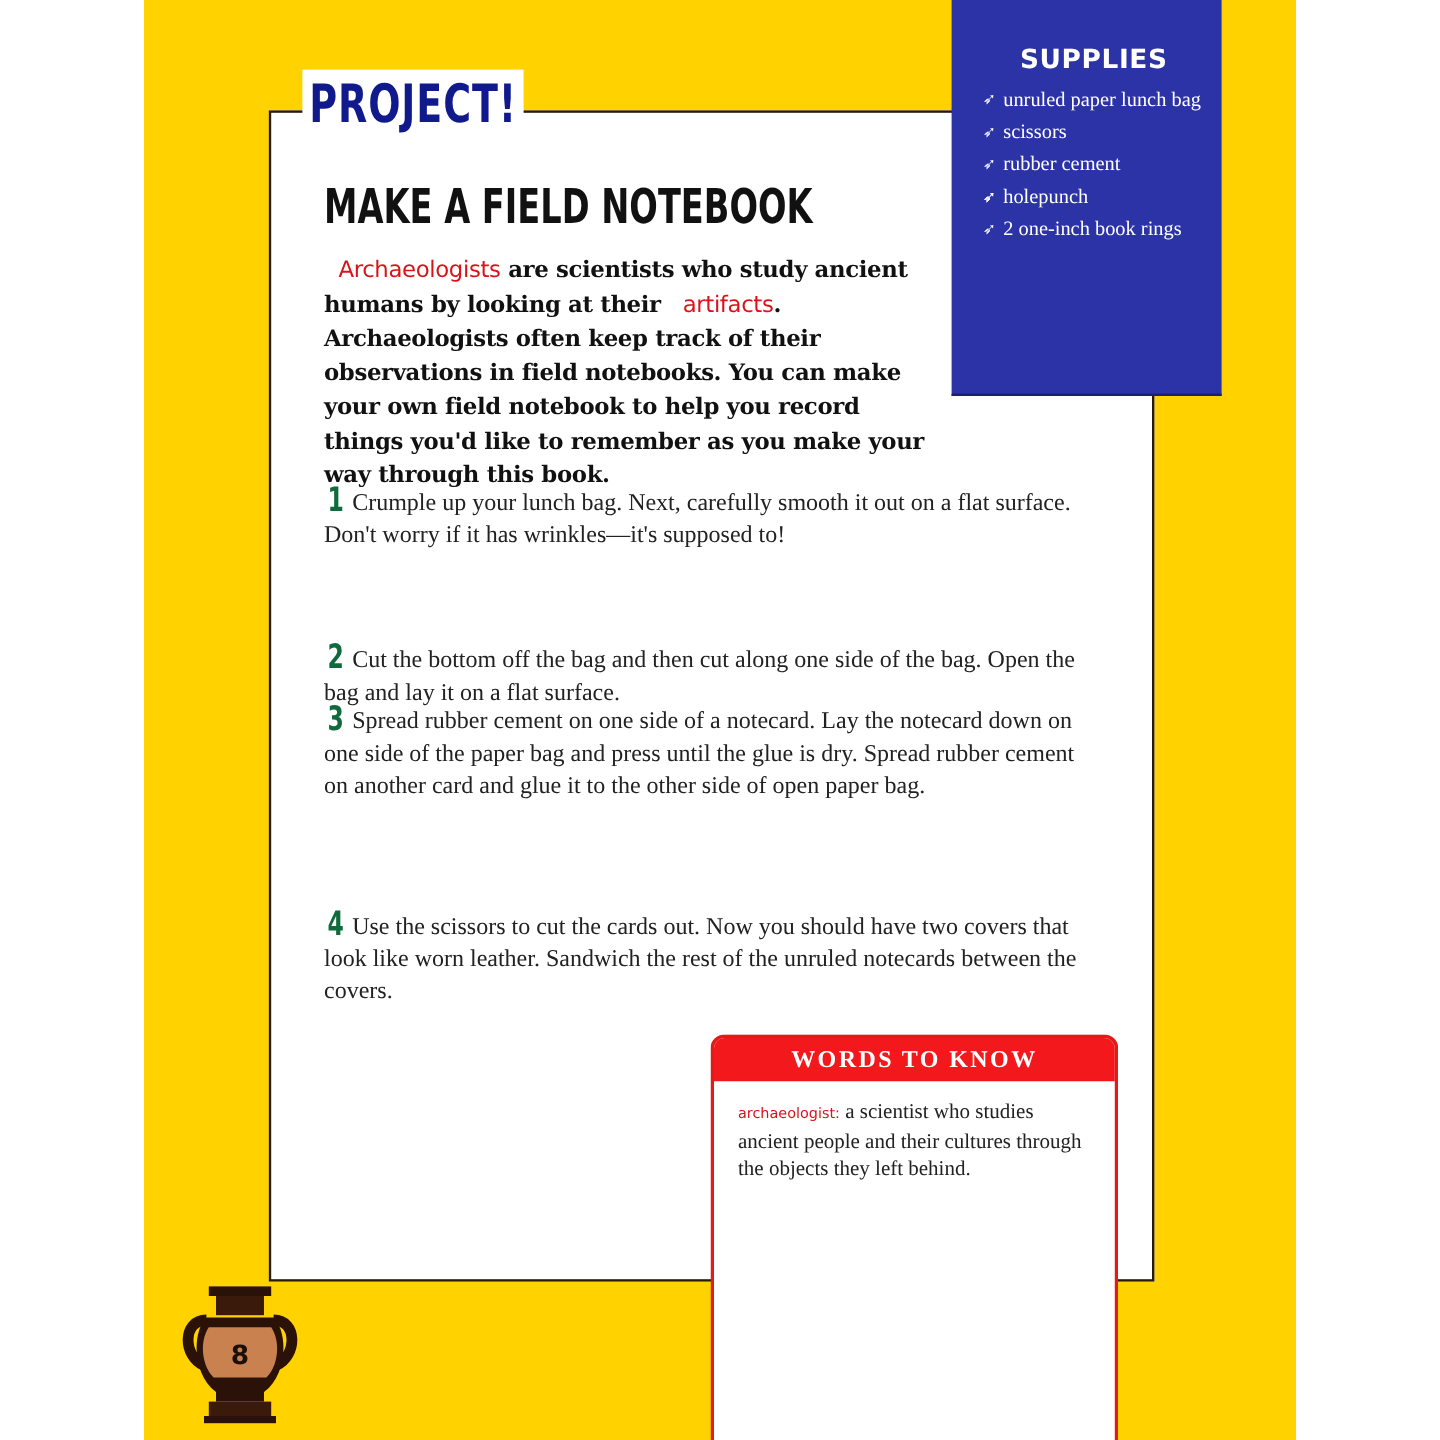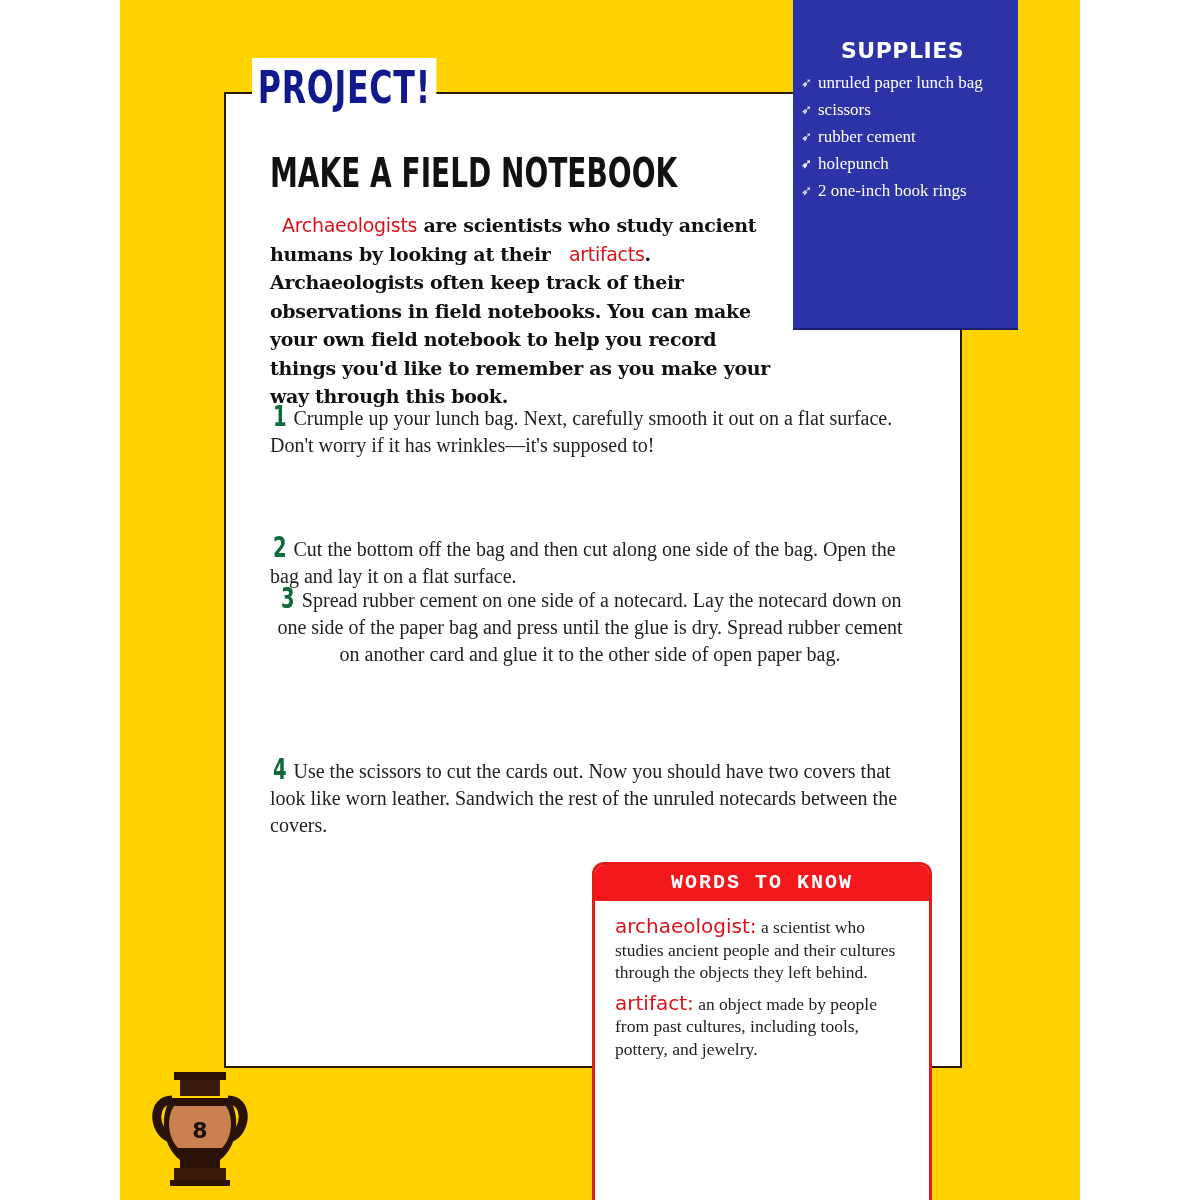--- a/index.html
+++ b/index.html
@@ -43,21 +43,21 @@
     position: absolute; left: 0; width: 640px;
     font-family: "Liberation Serif", serif; font-size: 20px; line-height: 27px; color: #222;
   }
   .step-num {
     color: #0f6b3b; font-family: "DejaVu Sans", sans-serif; font-weight: bold;
     font-size: 28px; display: inline-block; transform: scaleX(0.7);
     margin-right: 4px; vertical-align: -1px;
   }
   .supplies {
     position: absolute; left: 793px; top: 0; width: 225px; height: 330px;
-    background: #2b33a6; box-sizing: border-box; padding: 38px 14px 0 8px;
+    background: #2b33a6; box-sizing: border-box; padding: 38px 14px 0 26px;
     border-bottom: 2px solid #1a1f70;
   }
   .supplies-title {
     text-align: center; color: #fff; font-family: "DejaVu Sans", sans-serif;
     font-weight: bold; font-size: 22px; letter-spacing: 0.5px; margin-bottom: 10px;
   }
   .supplies ul { list-style: none; margin: 0; padding: 0; }
   .supplies li {
     position: relative; padding-left: 17px; color: #fff;
     font-family: "Liberation Serif", serif; font-size: 17px; line-height: 20px;
@@ -66,29 +66,29 @@
   .bullet {
     position: absolute; left: 0; top: 0; font-size: 13px; color: #fff;
   }
   .words-box {
     position: absolute; left: 592px; top: 862px; width: 340px; height: 340px;
     background: #fff; border: 3px solid #e21a1a; border-bottom: none;
     border-radius: 12px 12px 0 0; box-sizing: border-box;
   }
   .words-header {
     background: #f2181b; height: 36px; border-radius: 9px 9px 0 0;
-    color: #fff; text-align: center; font-family: Liberation Mono, monospace;
+    color: #fff; text-align: center; font-family: Liberation Serif, serif;
     font-weight: bold; font-size: 20px; line-height: 36px; letter-spacing: 2px;
   }
   .words-list { padding: 14px 18px 0 20px; }
   .word-entry {
     font-family: "Liberation Serif", serif; font-size: 17.5px; line-height: 22.5px;
     color: #222; margin-bottom: 8px;
   }
-  .word-term { color: #d8141a; font-family: "DejaVu Sans", sans-serif; font-size: 20px; }
+  .word-term { color: #d8141a; font-family: "DejaVu Sans", sans-serif; font-size: 12px; }
   .urn {
     position: absolute; left: 150px; top: 1070px; width: 100px; height: 120px;
   }
   .page-number {
     position: absolute; left: 185px; top: 1118px; width: 30px; text-align: center;
     font-family: "DejaVu Sans", sans-serif; font-weight: bold; font-size: 22px; color: #1a1008;
   }
 </style>
 </head>
 <body>
@@ -103,21 +103,21 @@
 
 <p class="intro" style="margin:0;"><span class="term">Archaeologists</span><span> are scientists who study ancient humans by looking at their </span><span class="term">artifacts</span><span>. Archaeologists often keep track of their observations in field notebooks. You can make your own field notebook to help you record things you'd like to remember as you make your way through this book.</span></p>
 
 <div class="steps">
   <div class="step" style="top:0px;">
     <span class="step-num">1</span><span>Crumple up your lunch bag. Next, carefully smooth it out on a flat surface. Don't worry if it has wrinkles—it's supposed to!</span>
   </div>
   <div class="step" style="top:91px;margin-top:40px;">
     <span class="step-num">2</span><span>Cut the bottom off the bag and then cut along one side of the bag. Open the bag and lay it on a flat surface.</span>
   </div>
-  <div class="step" style="top:182px;text-align:center;">
+  <div class="step" style="top:182px;">
     <span class="step-num">3</span><span>Spread rubber cement on one side of a notecard. Lay the notecard down on one side of the paper bag and press until the glue is dry. Spread rubber cement on another card and glue it to the other side of open paper bag.</span>
   </div>
   <div class="step" style="top:326px;margin-top:27px;">
     <span class="step-num">4</span><span>Use the scissors to cut the cards out. Now you should have two covers that look like worn leather. Sandwich the rest of the unruled notecards between the covers.</span>
   </div>
 </div>
 
 <div class="supplies">
   <div class="supplies-title">SUPPLIES</div>
   <ul>
@@ -127,21 +127,20 @@
     <li><span class="bullet">➶</span></li>
     <li><span class="bullet">➶</span><span>holepunch</span></li>
     <li><span class="bullet">➶</span><span>2 one-inch book rings</span></li>
   </ul>
 </div>
 
 <div class="words-box">
   <div class="words-header">WORDS TO KNOW</div>
   <div class="words-list">
     <div class="word-entry"><span class="word-term">archaeologist:</span><span> a scientist who studies ancient people and their cultures through the objects they left behind.</span></div>
-    <div class="word-entry"><span class="word-term">artifact:</span><span> an object made by people from past cultures, including tools, pottery, and jewelry.</span></div>
   </div>
 </div>
 
 <svg class="urn" viewBox="0 0 100 120">
 
   <path d="M22 30 C2 30 2 60 20 68" fill="none" stroke="#2a1208" stroke-width="9"></path>
   <path d="M78 30 C98 30 98 60 80 68" fill="none" stroke="#2a1208" stroke-width="9"></path>
 
   <rect x="24" y="2" width="52" height="8" fill="#2a1208"></rect>
   <rect x="30" y="10" width="40" height="16" fill="#3a1a0a"></rect>

